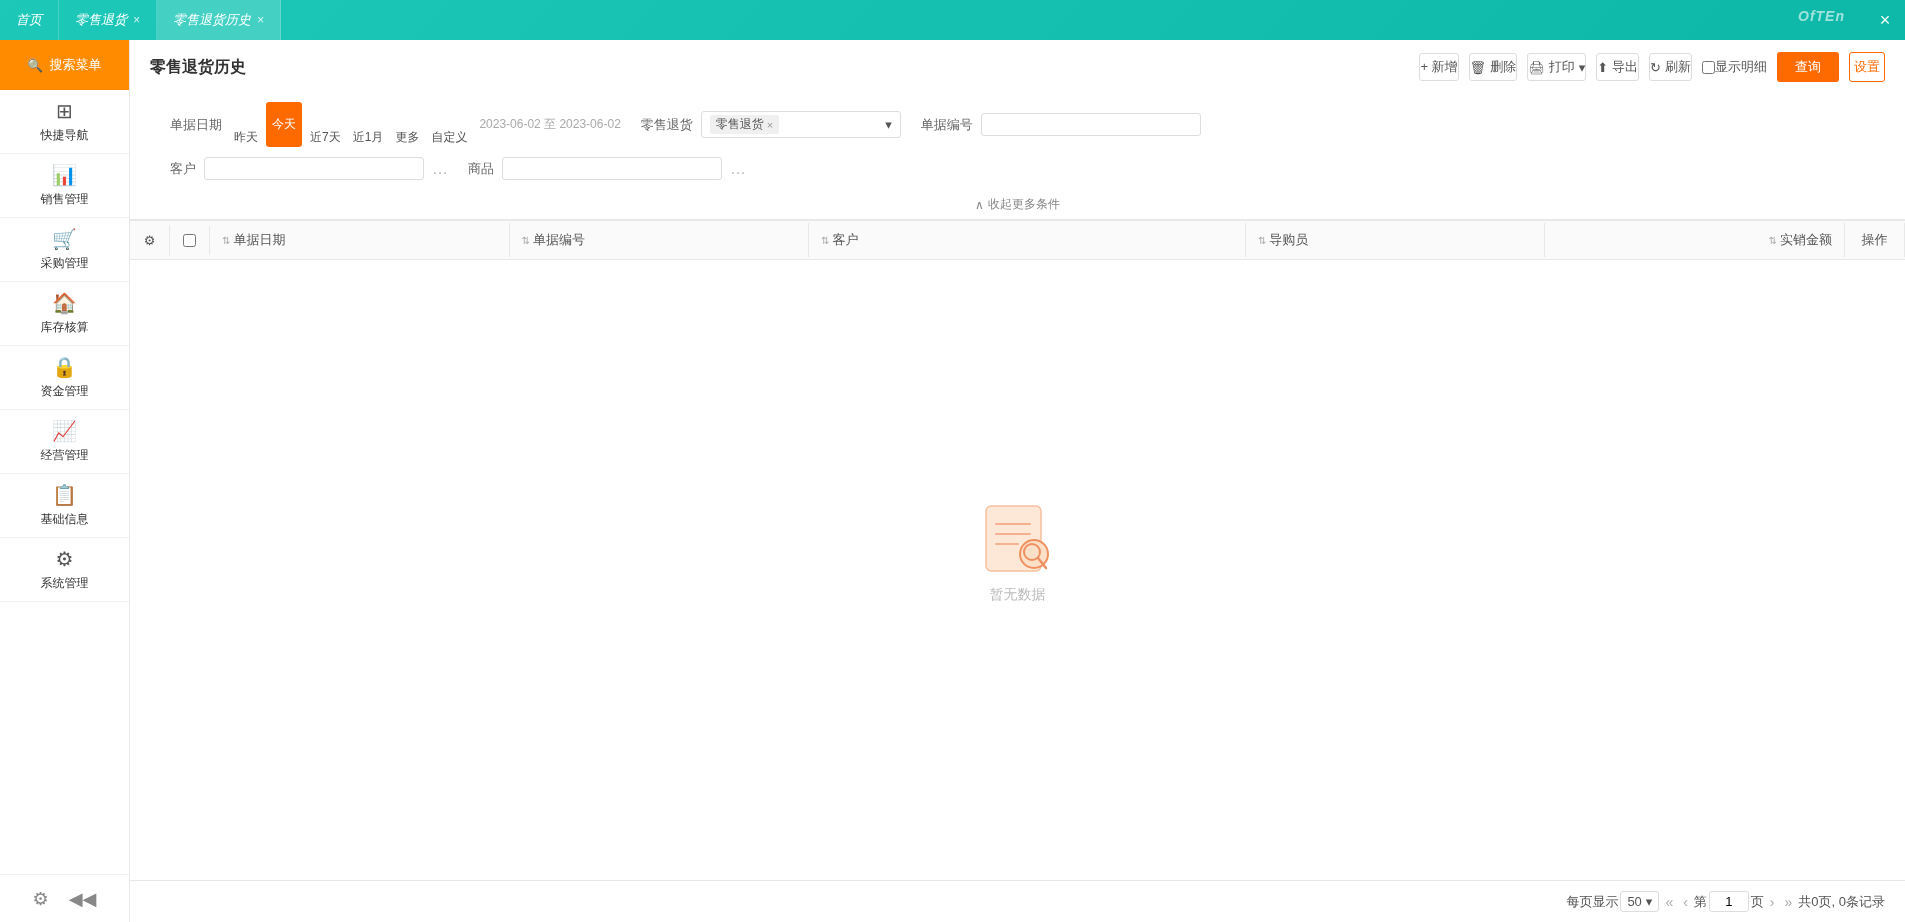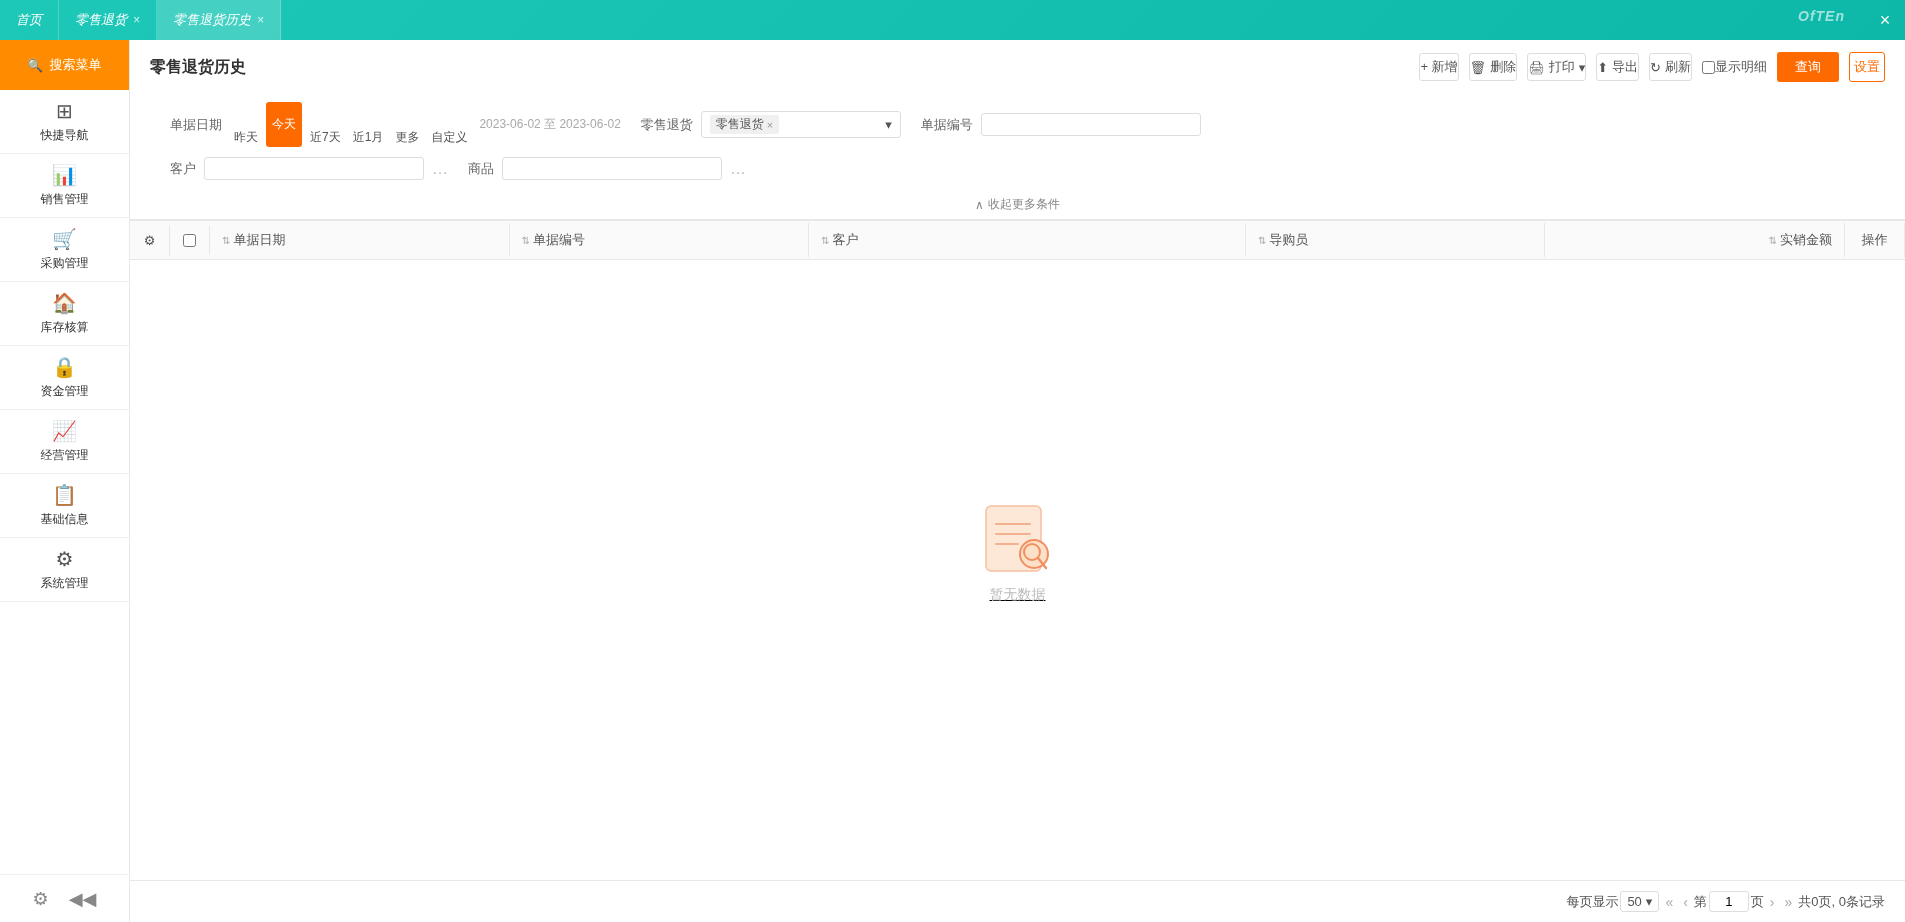--- a/index.html
+++ b/index.html
@@ -129,21 +129,21 @@
     .th.bill-col { flex: 1; min-width: 140px; }
     .th.cust-col { flex: 1.5; min-width: 160px; }
     .th.guide-col { flex: 1; min-width: 100px; }
     .th.amount-col { flex: 1; min-width: 100px; text-align: right; justify-content: flex-end; }
     .th.action-col { width: 60px; justify-content: center; }
     .sort-icon { font-size: 10px; color: #aaa; }
 
     
     .empty-state {
       flex: 1; display: flex; flex-direction: column; align-items: center; justify-content: center;
-      gap: 0; padding-bottom: 40px; text-decoration: underline;
+      gap: 0; padding-bottom: 40px;
     }
     .empty-icon {
       width: 100px; height: 90px; position: relative;
     }
     .empty-text { font-size: 14px; color: #bbb; }
 
     
     .table-footer {
       display: flex; align-items: center; justify-content: flex-end;
       padding: 10px 20px; background: #fff; border-top: 1px solid #e8e8e8;

